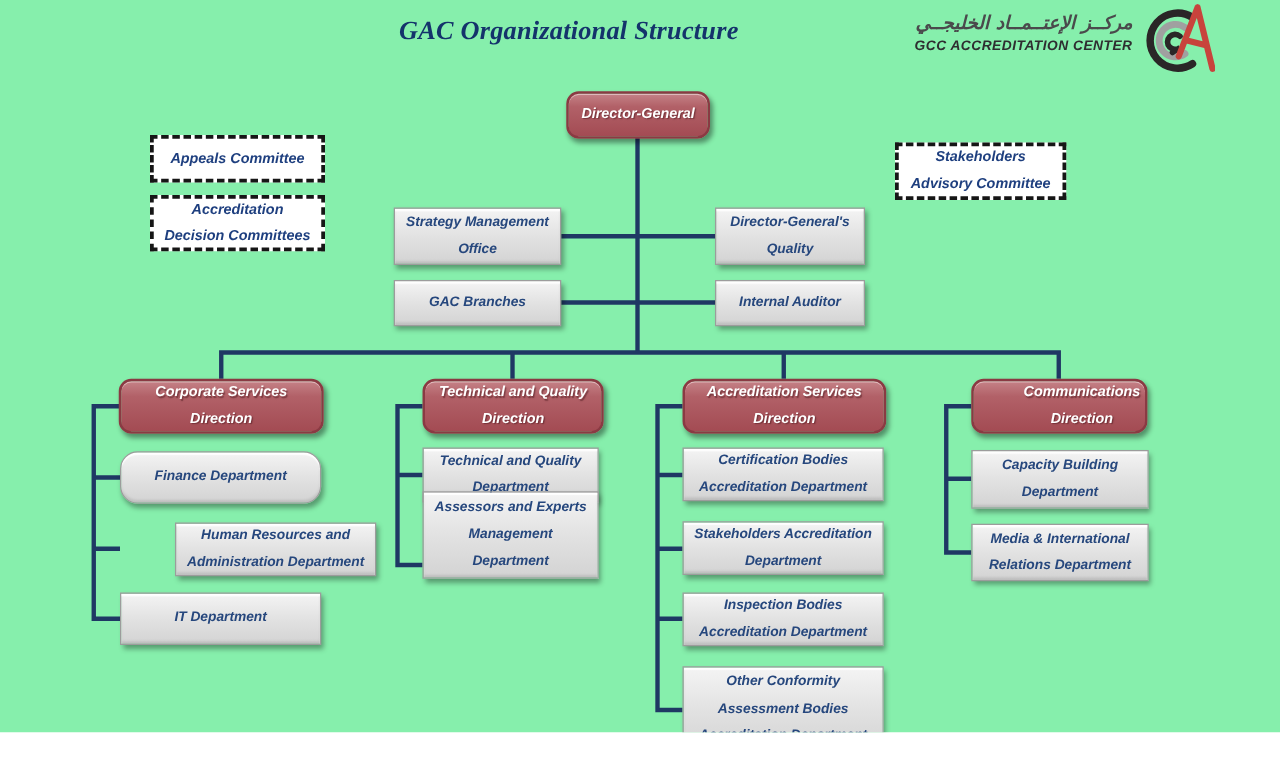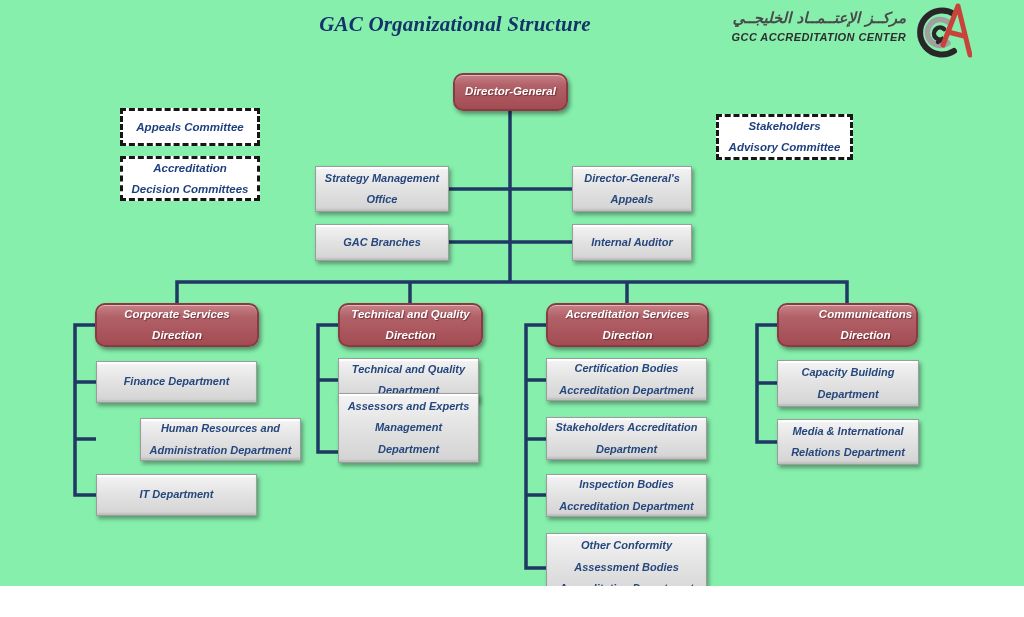--- a/index.html
+++ b/index.html
@@ -79,30 +79,30 @@
     <path d="M48 4 L33 43 M48 4 L60 53 M38 30 L54 34" stroke="#c8433c" stroke-width="5" fill="none" stroke-linecap="round"></path>
   </svg>
 
   <div class="bx red" style="left:453px;top:73px;width:115px;height:38px;">Director-General</div>
 
   <div class="bx dashed" style="left:120px;top:108px;width:140px;height:38px;">Appeals Committee</div>
   <div class="bx dashed" style="left:120px;top:156px;width:140px;height:45px;">Accreditation Decision Committees</div>
   <div class="bx dashed" style="left:716px;top:114px;width:137px;height:46px;">Stakeholders Advisory Committee</div>
 
   <div class="bx gray" style="left:315px;top:166px;width:134px;height:46px;">Strategy Management Office</div>
-  <div class="bx gray" style="left:572px;top:166px;width:120px;height:46px;">Director-General's Appeals</div>
+  <div class="bx gray" style="left:572px;top:166px;width:120px;height:46px;">Director-General's Quality</div>
   <div class="bx gray" style="left:315px;top:224px;width:134px;height:37px;">GAC Branches</div>
   <div class="bx gray" style="left:572px;top:224px;width:120px;height:37px;">Internal Auditor</div>
 
   <div class="bx red" style="left:95px;top:303px;width:164px;height:44px;">Corporate Services Direction</div>
   <div class="bx red" style="left:338px;top:303px;width:145px;height:44px;">Technical and Quality Direction</div>
   <div class="bx red" style="left:546px;top:303px;width:163px;height:44px;">Accreditation Services Direction</div>
   <div class="bx red" style="left:777px;top:303px;width:141px;height:44px;padding-left:42px;">Communications Direction</div>
 
-  <div class="bx gray" style="left:96px;top:361px;width:161px;height:42px;">Finance Department</div>
+  <div class="bx gray" style="left:96px;top:361px;width:161px;height:42px;border-radius:14px;">Finance Department</div>
   <div class="bx gray" style="left:96px;top:418px;width:161px;height:43px;margin-left:44px;">Human Resources and Administration Department</div>
   <div class="bx gray" style="left:96px;top:474px;width:161px;height:42px;">IT Department</div>
 
   <div class="bx gray" style="left:338px;top:358px;width:141px;height:44px;">Technical and Quality Department</div>
   <div class="bx gray" style="left:338px;top:393px;width:141px;height:70px;">Assessors and Experts Management Department</div>
 
   <div class="bx gray" style="left:546px;top:358px;width:161px;height:43px;">Certification Bodies Accreditation Department</div>
   <div class="bx gray" style="left:546px;top:417px;width:161px;height:43px;">Stakeholders Accreditation Department</div>
   <div class="bx gray" style="left:546px;top:474px;width:161px;height:43px;">Inspection Bodies Accreditation Department</div>
   <div class="bx gray" style="left:546px;top:533px;width:161px;height:69px;">Other Conformity Assessment Bodies Accreditation Department</div>

